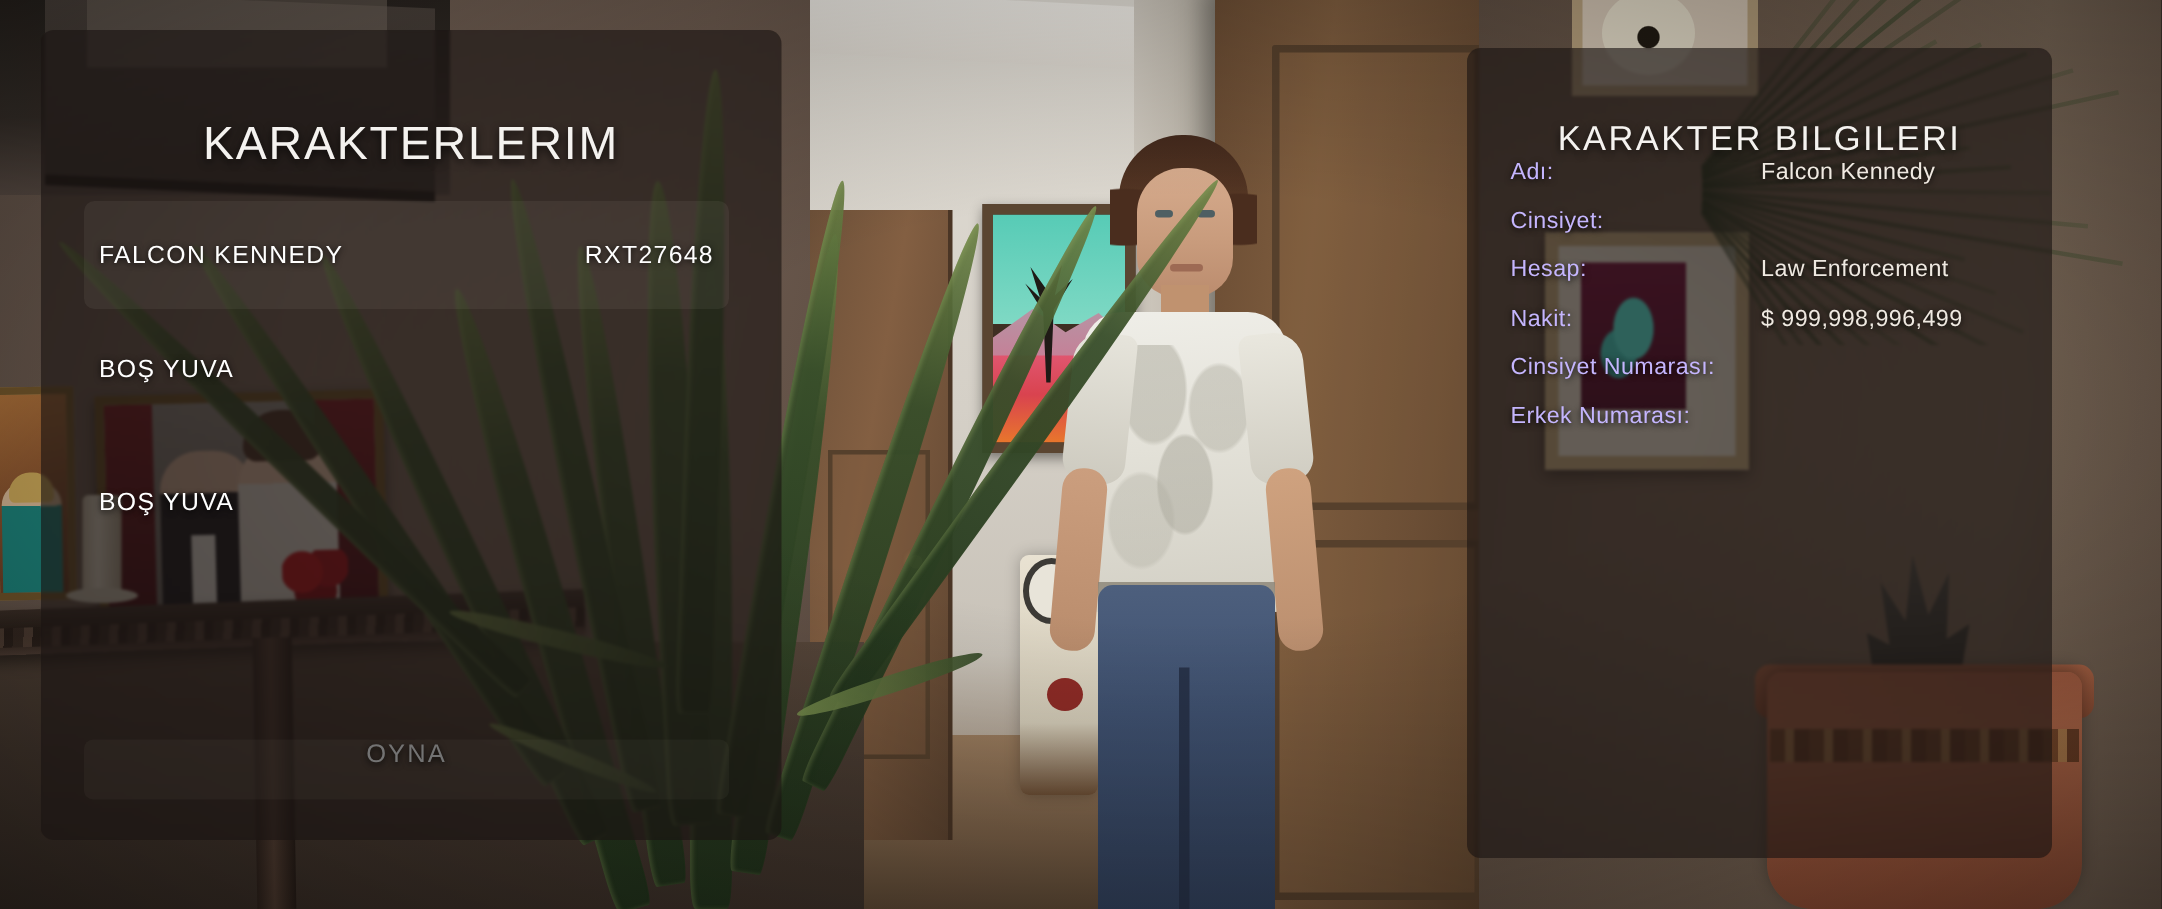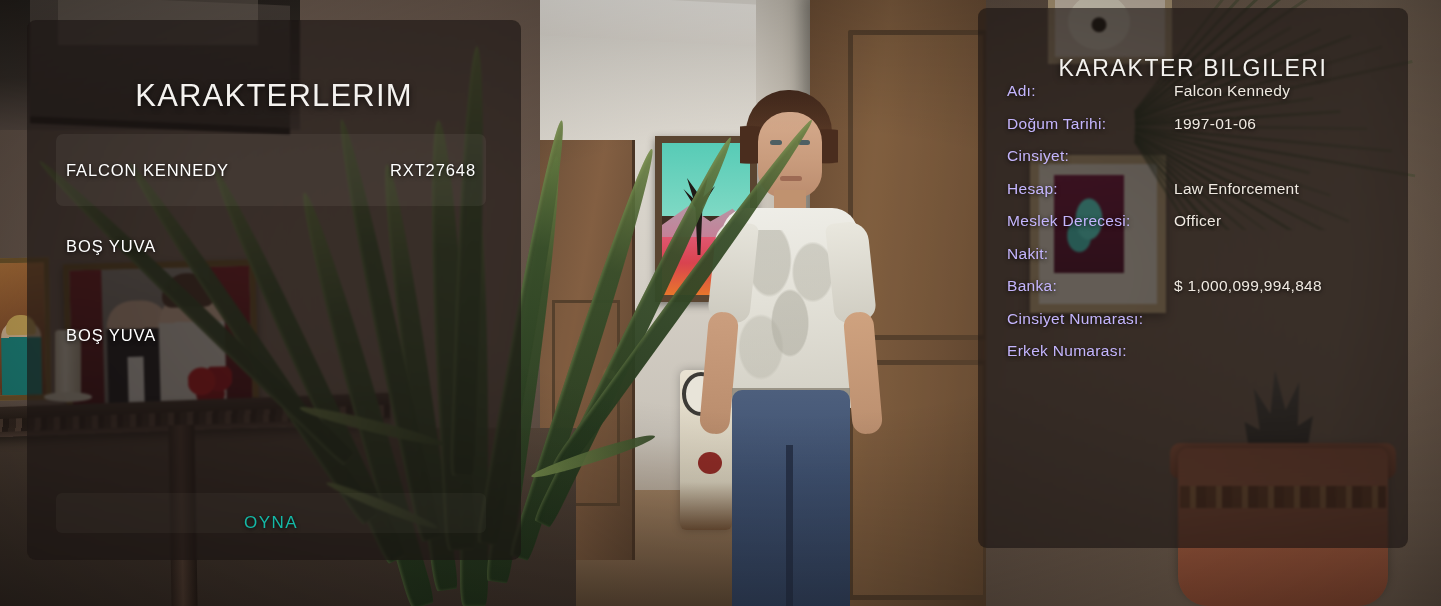--- a/index.html
+++ b/index.html
@@ -364,22 +364,22 @@
     backdrop-filter: blur(1px);
   }
   #panel-left {
     left: 27px;
     top: 20px;
     width: 494px;
     height: 540px;
   }
   #panel-right {
     left: 978px;
-    top: 8px;
-    width: 430px;
+    top: 32px;
+    width: 390px;
     height: 540px;
   }
 
   .panel-title {
     position: absolute;
     left: 0; right: 0;
     text-align: center;
     color: #f4f2ef;
     font-weight: 400;
     letter-spacing: 1.2px;
@@ -420,25 +420,25 @@
   .slot .slot-id { white-space: nowrap; }
 
   
   #play-btn {
     position: absolute;
     left: 29px;
     top: 473px;
     width: 430px;
     height: 40px;
     display: flex;
-    align-items: flex-end;
+    align-items: flex-start;
     justify-content: center;
     background: rgba(255, 246, 235, 0.035);
     border-radius: 6px;
-    color: #14b8a6;
+    color: #737373;
     font-size: 17px;
     letter-spacing: 1.4px;
     text-shadow: 0 1px 4px rgba(0,0,0,.85);
     cursor: pointer;
   }
 
   
   .info-list {
     position: absolute;
     left: 29px;
@@ -630,40 +630,29 @@
 
   <div class="panel" id="panel-right">
     <div class="panel-title" id="title-right">KARAKTER BILGILERI</div>
 
     <div class="info-list" id="info-list">
         <div class="info-row">
           <div class="info-label">Adı:</div>
           <div class="info-value">Falcon Kennedy</div>
         </div>
         <div class="info-row">
-          <div class="info-label">Doğum Tarihi:</div>
-          <div class="info-value">1997-01-06</div>
-        </div>
-        <div class="info-row">
           <div class="info-label">Cinsiyet:</div>
         </div>
         <div class="info-row">
           <div class="info-label">Hesap:</div>
           <div class="info-value">Law Enforcement</div>
         </div>
         <div class="info-row">
-          <div class="info-label">Meslek Derecesi:</div>
-          <div class="info-value">Officer</div>
-        </div>
-        <div class="info-row">
           <div class="info-label">Nakit:</div>
-        </div>
-        <div class="info-row">
-          <div class="info-label">Banka:</div>
-          <div class="info-value">$ 1,000,099,994,848</div>
+          <div class="info-value">$ 999,998,996,499</div>
         </div>
         <div class="info-row">
           <div class="info-label">Cinsiyet Numarası:</div>
         </div>
         <div class="info-row">
           <div class="info-label">Erkek Numarası:</div>
         </div>
       </div>
   </div>
 

